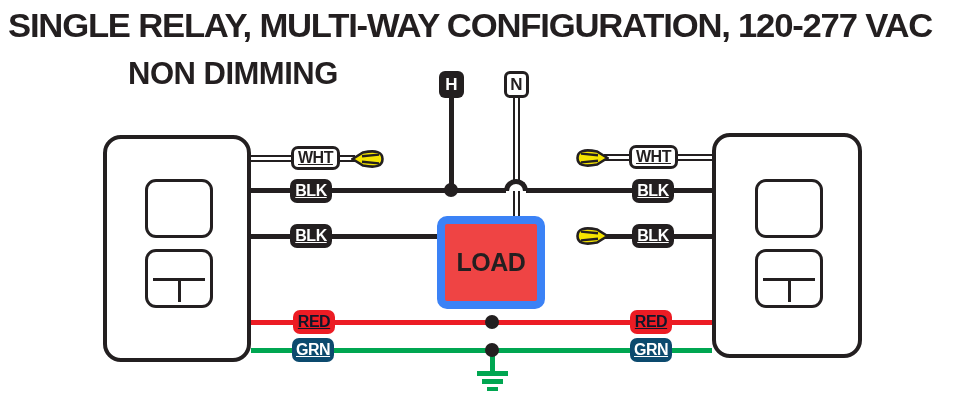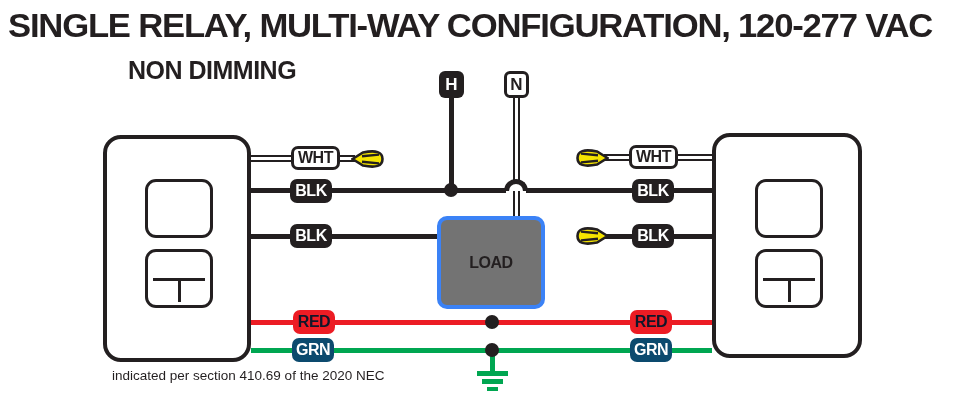--- a/index.html
+++ b/index.html
@@ -21,21 +21,21 @@
     font-weight: 800;
     letter-spacing: -1.2px;
     transform: scaleX(1.02);
     transform-origin: left center;
     white-space: nowrap;
     color: #231F20;
   }
   .subtitle {
     position: absolute;
     left: 128px; top: 56px;
-    font-size: 25px;
+    font-size: 31px;
     font-weight: 800;
     letter-spacing: -0.5px;
     color: #231F20;
   }
   .device {
     position: absolute;
     border: 4px solid #231F20;
     border-radius: 18px;
     background: #ffffff;
     z-index: 5;
@@ -94,38 +94,39 @@
     display: flex; align-items: center; justify-content: center;
     font-weight: 800; font-size: 17px;
     z-index: 4;
   }
   .terminal-hot { background: #231F20; color: #ffffff; }
   .terminal-neutral { background: #ffffff; color: #231F20; border: 3px solid #231F20; }
   .load-box {
     position: absolute;
     left: 437px; top: 216px;
     width: 108px; height: 93px;
-    background: #737373;
-    border: 4px solid #3b82f6;
+    background: #ef4444;
+    border: 8px solid #3b82f6;
     border-radius: 10px;
     display: flex; align-items: center; justify-content: center;
-    font-weight: 800; font-size: 16px;
+    font-weight: 800; font-size: 25px;
     letter-spacing: -0.5px;
     z-index: 4;
     color: #231F20;
   }
   .chip {
     position: absolute;
     min-width: 42px; height: 24px;
     padding: 0 4px;
     border-radius: 7px;
     display: flex; align-items: center; justify-content: center;
     font-weight: 800; font-size: 16px;
     letter-spacing: -0.5px;
     z-index: 6;
+    text-decoration: underline;
   }
   .chip-wht { background: #ffffff; color: #231F20; border: 3px solid #231F20; }
   .chip-blk { background: #231F20; color: #ffffff; }
   .chip-red { background: #EC1C24; color: #0f172a; }
   .chip-grn { background: #0c4a6e; color: #ffffff; }
   .dot {
     position: absolute;
     width: 14px; height: 14px;
     border-radius: 50%;
     background: #231F20;
@@ -232,16 +233,15 @@
   <div class="chip chip-red" style="left:293px; top:310px;">RED</div>
   <div class="chip chip-grn" style="left:292px; top:338px;">GRN</div>
 
   <div class="chip chip-wht" style="left:629px; top:145px;">WHT</div>
   <div class="chip chip-blk" style="left:632px; top:179px;">BLK</div>
   <div class="chip chip-blk" style="left:632px; top:224px;">BLK</div>
   <div class="chip chip-red" style="left:630px; top:310px;">RED</div>
   <div class="chip chip-grn" style="left:630px; top:338px;">GRN</div>
 
   <div class="footnote">
-    <div class="l2">indicated per section 410.69 of the 2020 NEC</div>
   </div>
 
 </div>
 
 </body></html>

